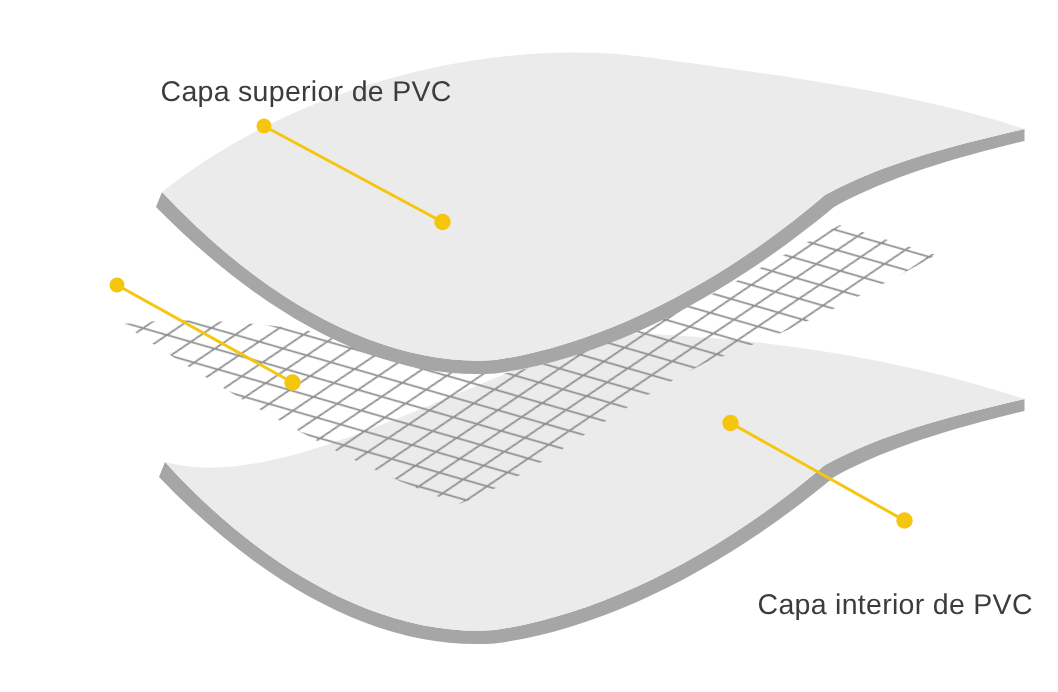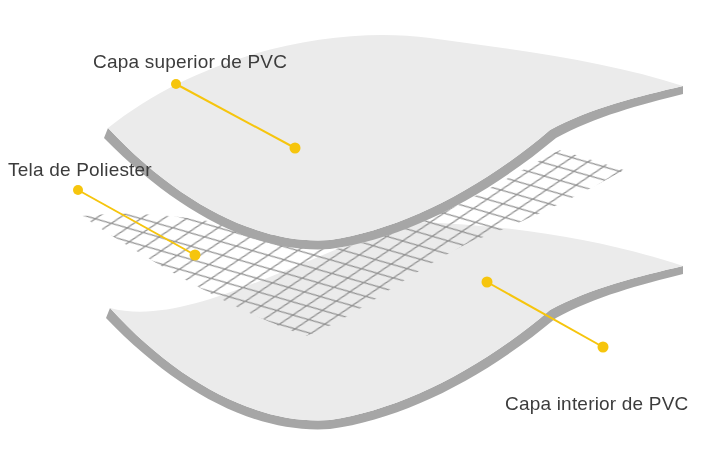--- a/index.html
+++ b/index.html
@@ -100,19 +100,18 @@
       <circle class="callout-dot" cx="195" cy="255" r="5.5"></circle>
     </g>
 
     <g>
       <line class="callout-line" x1="487" y1="282" x2="603" y2="347"></line>
       <circle class="callout-dot" cx="487" cy="282" r="5.5"></circle>
       <circle class="callout-dot" cx="603" cy="347" r="5.5"></circle>
     </g>
   </svg>
 
-  <div class="layer-label" style="left:93px;top:50px;">Capa superior de PVC</div>
+  <div class="layer-label" style="left:107px;top:50px;">Capa superior de PVC</div>
 
-  <div class="layer-label" style="left:8px;top:158px;">Tela de Poliester</div>
 
   <div class="layer-label" style="left:505px;top:360px;margin-top:32px;">Capa interior de PVC</div>
 
 </div>
 
 </body></html>

